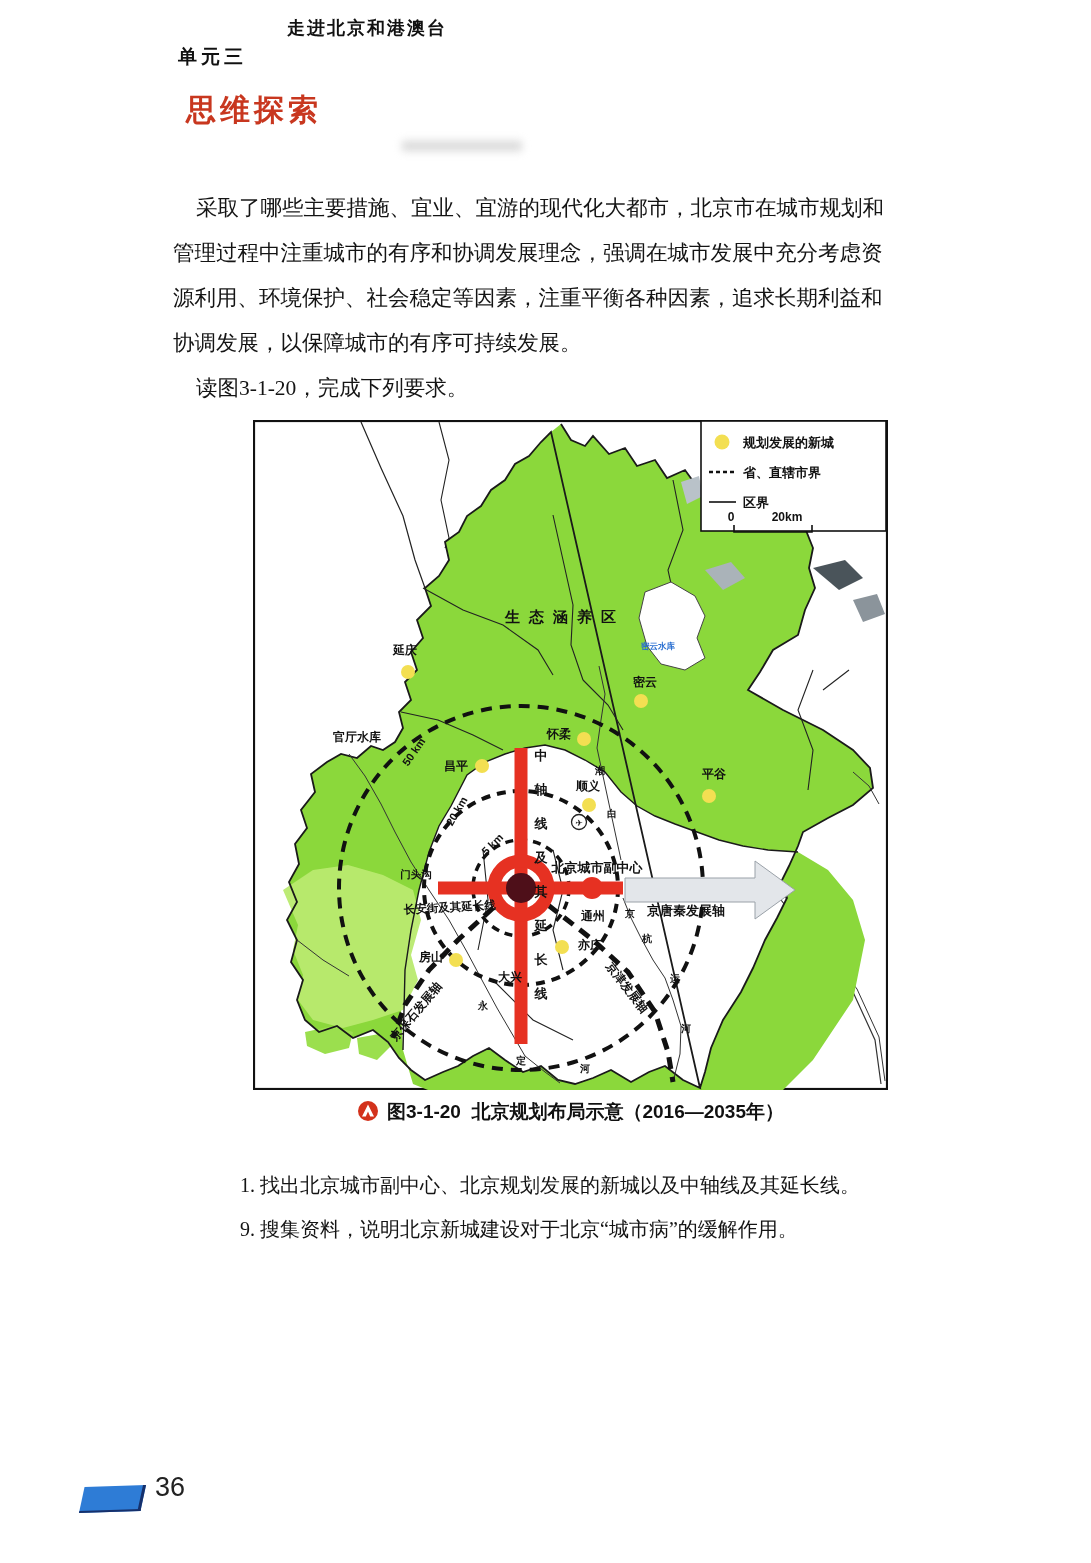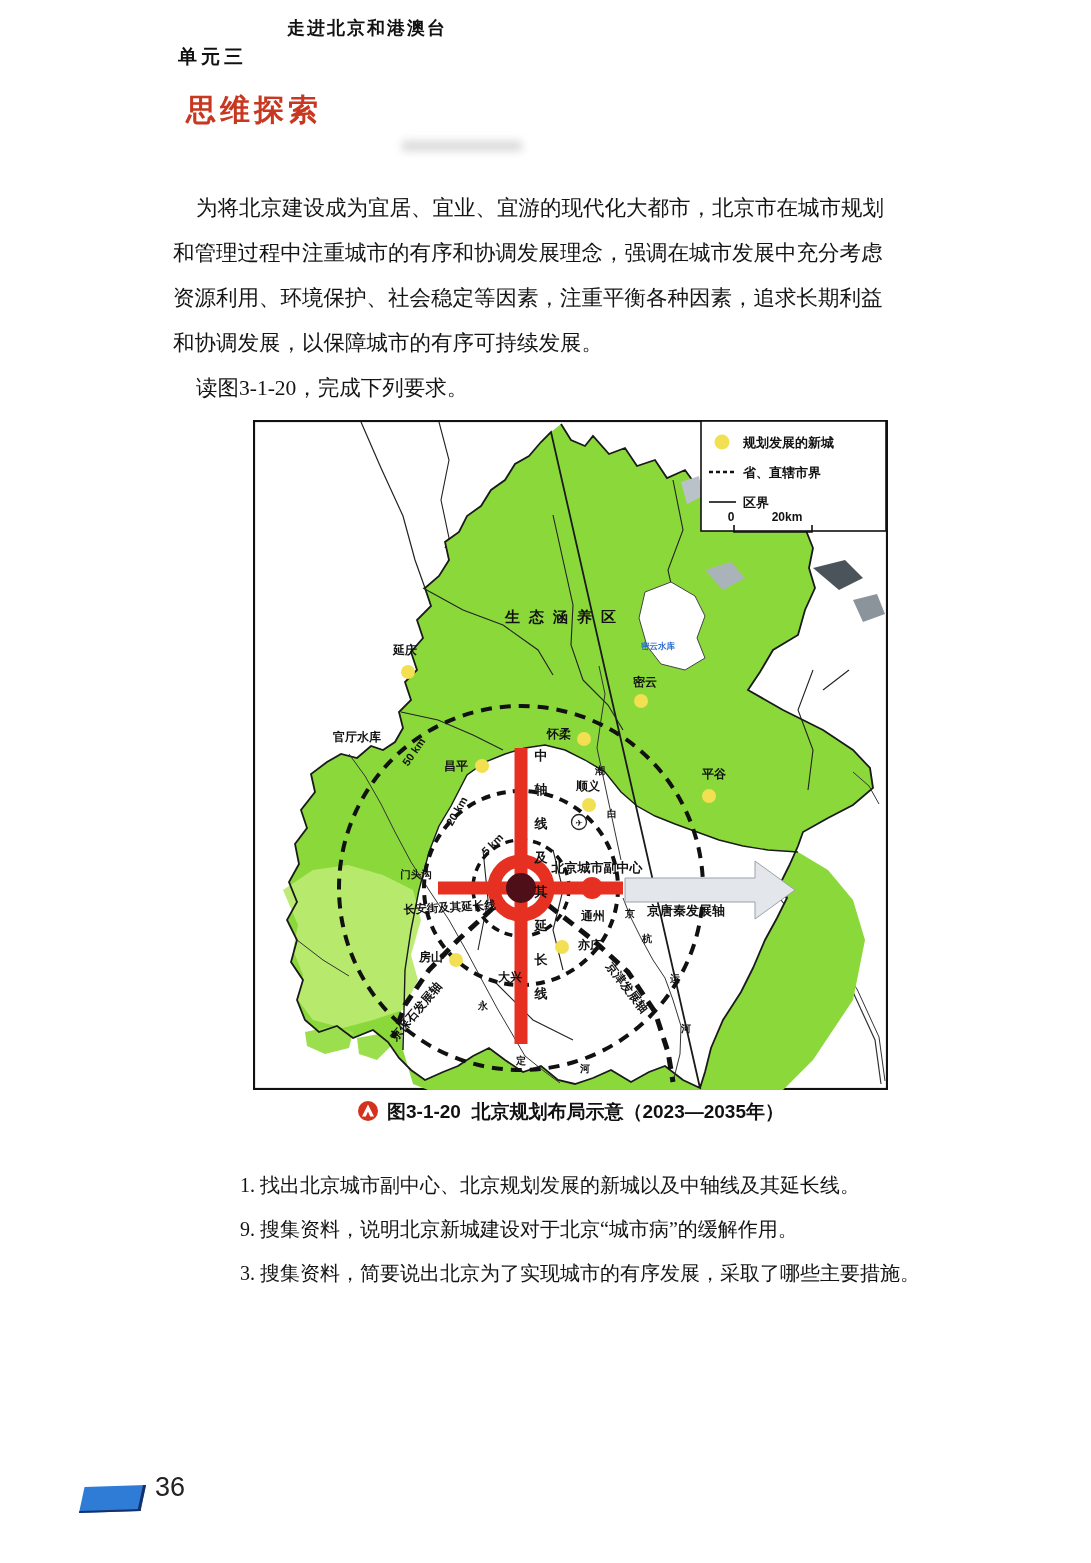--- a/index.html
+++ b/index.html
@@ -31,21 +31,21 @@
 
 <div class="page">
 
   <div class="abs unit-label">单元三</div>
   <div class="abs unit-title">走进北京和港澳台</div>
 
   <div class="abs badge">思维探索</div>
   <div class="abs smudge"></div>
 
   <div class="abs intro">
-    <p>为将北京建设成为宜居、宜业、宜游的现代化大都市，北京市在城市规划和管理过程中注重城市的有序和协调发展理念，强调在城市发展中充分考虑资源利用、环境保护、社会稳定等因素，注重平衡各种因素，追求长期利益和协调发展，以保障城市的有序可持续发展。</p>
+    <p>采取了哪些主要措施、宜业、宜游的现代化大都市，北京市在城市规划和管理过程中注重城市的有序和协调发展理念，强调在城市发展中充分考虑资源利用、环境保护、社会稳定等因素，注重平衡各种因素，追求长期利益和协调发展，以保障城市的有序可持续发展。</p>
     <p>读图3-1-20，完成下列要求。</p>
   </div>
 
   <div class="abs map-wrap">
     <svg id="map-svg" viewBox="0 0 635 670" width="635" height="670">
 
       <rect x="1" y="1" width="633" height="668" fill="#ffffff" stroke="#111" stroke-width="2.2"></rect>
 
       <polyline points="108,2 128,48 150,96 162,140 172,168" fill="none" stroke="#222" stroke-width="1.2"></polyline>
       <polyline points="186,2 196,40 188,80 196,118 192,128" fill="none" stroke="#222" stroke-width="1.1"></polyline>
@@ -195,25 +195,24 @@
         <text x="534" y="101" font-size="12" font-weight="bold" text-anchor="middle" fill="#111">20km</text>
       </svg>
   </div>
 
   <div class="abs caption">
     <span class="icon">
       <svg width="22" height="22" viewBox="0 0 22 22">
         <circle cx="11" cy="11" r="10" fill="#d3321c"></circle>
         <path d="M 11,4.5 L 17,16.5 L 13.2,16.5 L 11,11.5 L 8.8,16.5 L 5,16.5 Z" fill="#ffffff"></path>
       </svg>
-    </span><span>图3-1-20</span>&nbsp;&nbsp;<span>北京规划布局示意（2023—2035年）</span>
+    </span><span>图3-1-20</span>&nbsp;&nbsp;<span>北京规划布局示意（2016—2035年）</span>
   </div>
 
   <div class="abs questions">
     <div>1. 找出北京城市副中心、北京规划发展的新城以及中轴线及其延长线。</div>
     <div>9. 搜集资料，说明北京新城建设对于北京“城市病”的缓解作用。</div>
-    <div>3. 搜集资料，简要说出北京为了实现城市的有序发展，采取了哪些主要措施。</div>
   </div>
 
   <div class="abs footer-shape"></div>
   <div class="abs footer-num">36</div>
 
 </div>
 
 </body></html>

